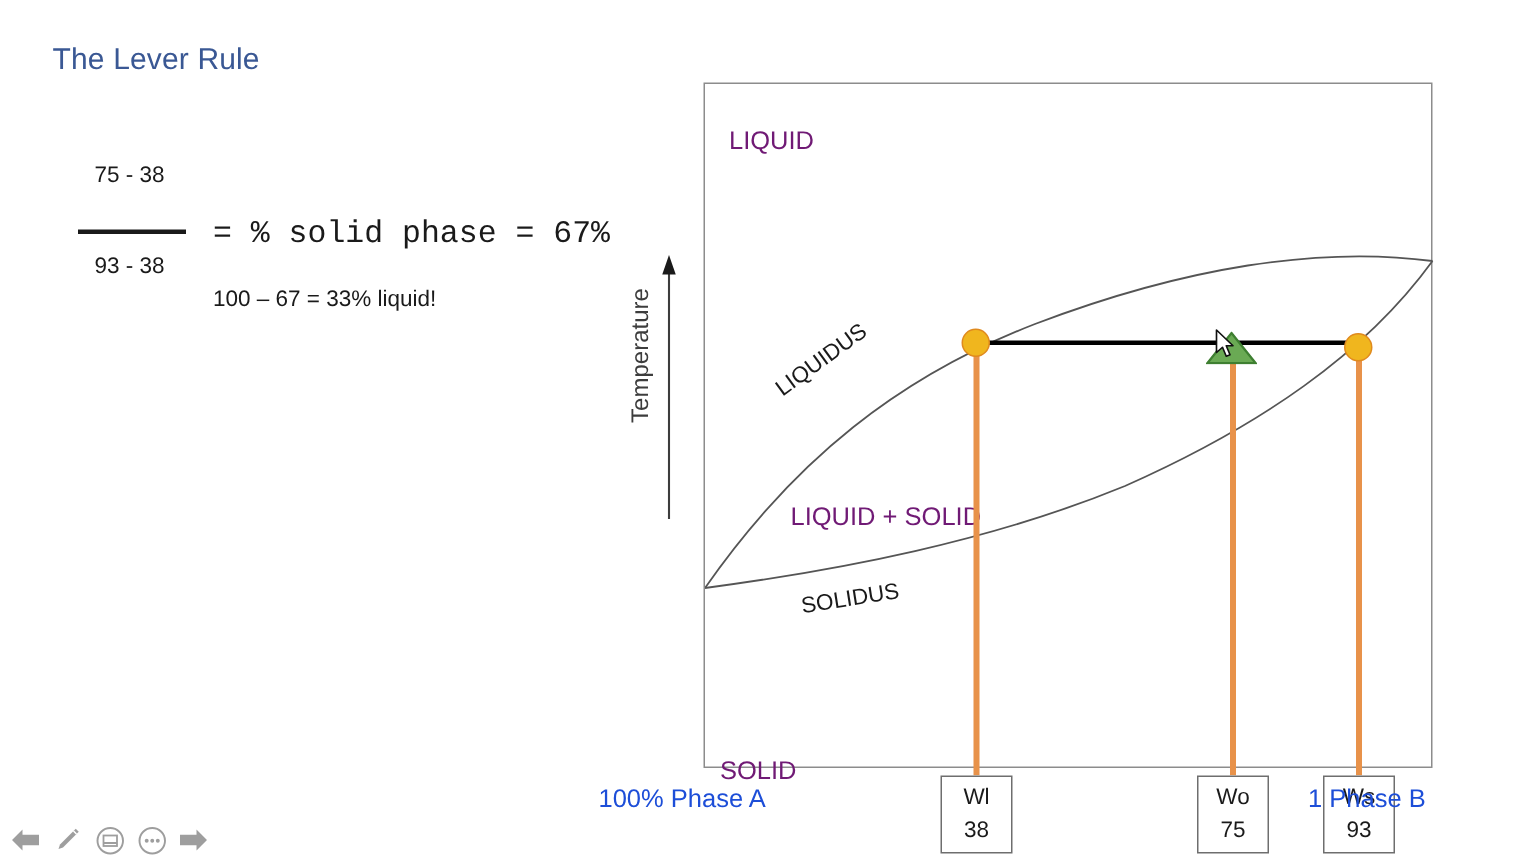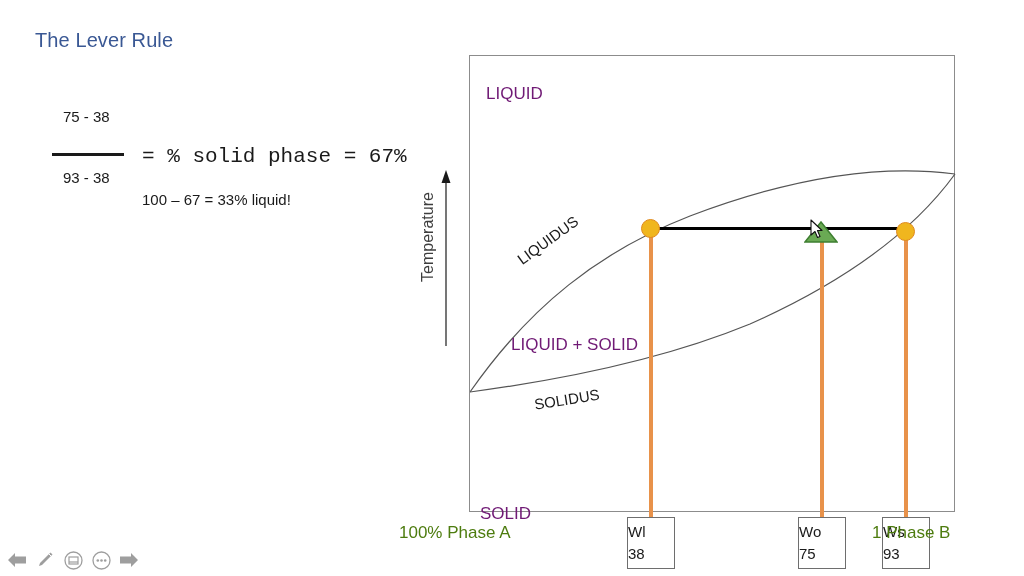--- a/index.html
+++ b/index.html
@@ -115,21 +115,21 @@
     left: 0;
     top: 0;
   }
   .region-label {
     position: absolute;
     font-size: 17px;
     color: #701a75;
     white-space: nowrap;
   }
   #label-liquid     { left: 16px;  top: 28px; }
-  #label-liq-solid  { left: 41px;  top: 279px; }
+  #label-liq-solid  { left: 57px;  top: 279px; }
   #label-solid      { left: 10px;  top: 448px; }
   .curve-label {
     position: absolute;
     font-size: 15px;
     color: #1a1a1a;
     white-space: nowrap;
   }
   #label-liquidus {
     left: 44px; top: 198px;
     transform: rotate(-36deg);
@@ -192,35 +192,35 @@
   
   .comp-box {
     position: absolute;
     width: 48px;
     height: 52px;
     border: 1px solid #6e6e6e;
     background: #ffffff;
     box-sizing: border-box;
     display: flex;
     flex-direction: column;
-    align-items: flex-start;
+    align-items: center;
     justify-content: center;
     font-size: 15px;
     color: #1a1a1a;
     line-height: 1.45;
   }
   #box-wl { left: 627px; top: 517px; }
   #box-wo { left: 798px; top: 517px; }
   #box-ws { left: 882px; top: 517px; }
 
   
   .axis-end-label {
     position: absolute;
     font-size: 17px;
-    color: #4d7c0f;
+    color: #1d4ed8;
     white-space: nowrap;
   }
   #label-phase-a { left: 399px; top: 523px; }
   #label-phase-b { left: 872px; top: 523px; }
 
   
   #bottom-toolbar {
     position: absolute;
     left: 6px;
     top: 548px;

